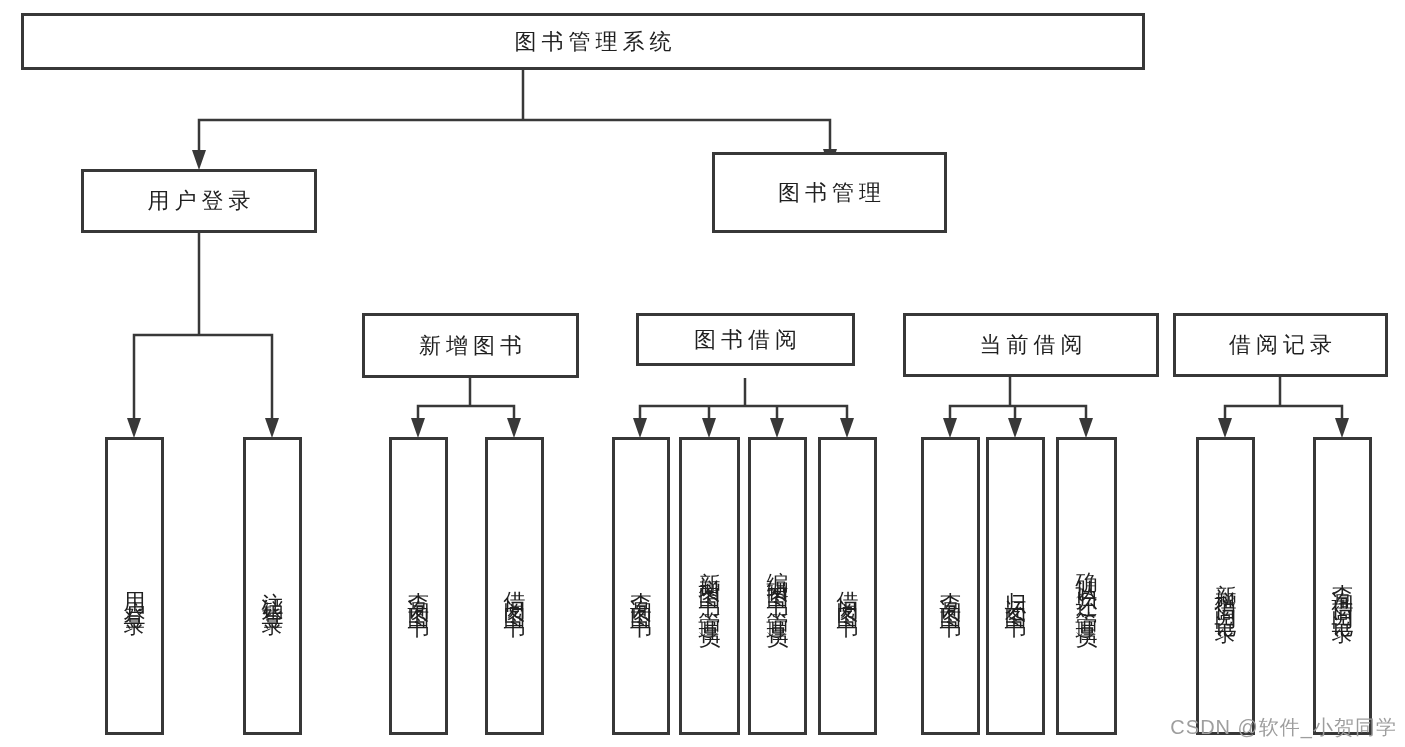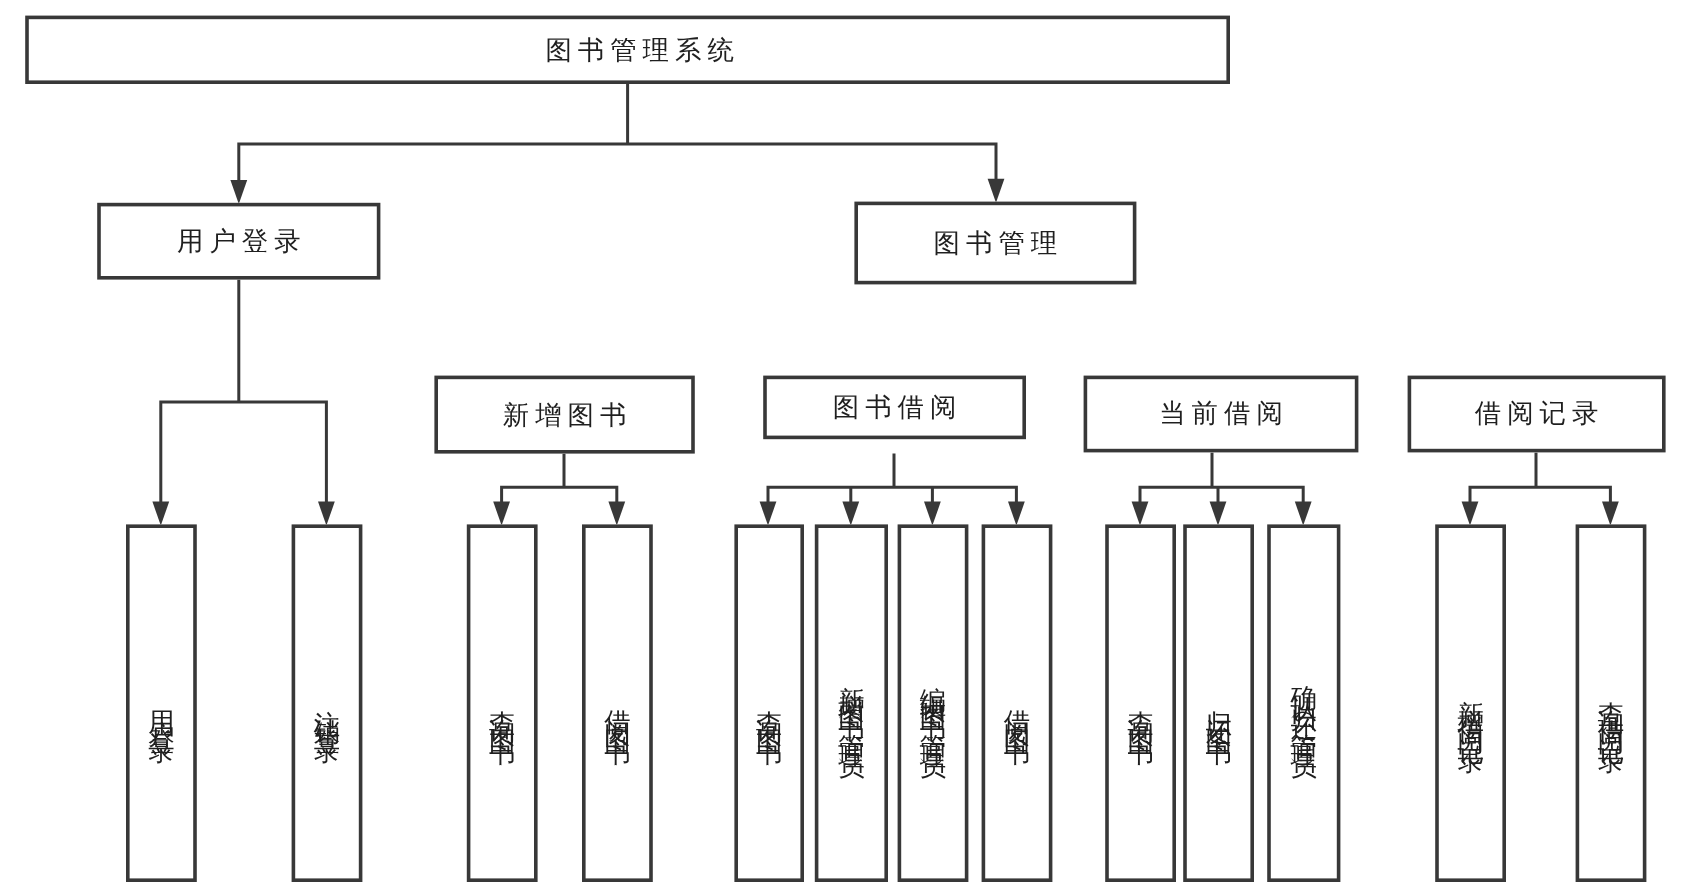--- a/index.html
+++ b/index.html
@@ -71,42 +71,43 @@
       <path d="M770,418 L784,418 L777,438 Z"></path>
       <path d="M840,418 L854,418 L847,438 Z"></path>
       <path d="M943,418 L957,418 L950,438 Z"></path>
       <path d="M1008,418 L1022,418 L1015,438 Z"></path>
       <path d="M1079,418 L1093,418 L1086,438 Z"></path>
       <path d="M1218,418 L1232,418 L1225,438 Z"></path>
       <path d="M1335,418 L1349,418 L1342,438 Z"></path>
     </g>
   </svg>
 
-  <div class="node hnode" style="left:21px;top:13px;width:1004px;height:57px;padding-left:20px;">图书管理系统</div>
+  <div class="node hnode" style="left:21px;top:13px;width:1124px;height:57px;padding-left:20px;">图书管理系统</div>
 
   <div class="node hnode" style="left:81px;top:169px;width:236px;height:64px;">用户登录</div>
-  <div class="node hnode" style="left:712px;top:168px;width:235px;height:69px;">图书管理</div>
+  <div class="node hnode" style="left:712px;top:152px;width:235px;height:81px;">图书管理</div>
 
   <div class="node hnode" style="left:362px;top:313px;width:217px;height:65px;">新增图书</div>
   <div class="node hnode" style="left:636px;top:313px;width:219px;height:53px;">图书借阅</div>
-  <div class="node hnode" style="left:903px;top:313px;width:229px;height:64px;">当前借阅</div>
+  <div class="node hnode" style="left:903px;top:313px;width:256px;height:64px;">当前借阅</div>
   <div class="node hnode" style="left:1173px;top:313px;width:215px;height:64px;">借阅记录</div>
 
   <div class="node vnode" style="left:105px;top:437px;width:59px;height:298px;">用户登录</div>
   <div class="node vnode" style="left:243px;top:437px;width:59px;height:298px;">注销登录</div>
 
   <div class="node vnode" style="left:389px;top:437px;width:59px;height:298px;">查询图书</div>
   <div class="node vnode" style="left:485px;top:437px;width:59px;height:298px;">借阅图书</div>
 
   <div class="node vnode" style="left:612px;top:437px;width:58px;height:298px;">查询图书</div>
   <div class="node vnode" style="left:679px;top:437px;width:61px;height:298px;">新增图书（管理员）</div>
   <div class="node vnode" style="left:748px;top:437px;width:59px;height:298px;">编辑图书（管理员）</div>
   <div class="node vnode" style="left:818px;top:437px;width:59px;height:298px;">借阅图书</div>
 
   <div class="node vnode" style="left:921px;top:437px;width:59px;height:298px;">查询图书</div>
   <div class="node vnode" style="left:986px;top:437px;width:59px;height:298px;">归还图书</div>
   <div class="node vnode" style="left:1056px;top:437px;width:61px;height:298px;">确认归还（管理员）</div>
 
   <div class="node vnode" style="left:1196px;top:437px;width:59px;height:298px;">新增借阅记录</div>
   <div class="node vnode" style="left:1313px;top:437px;width:59px;height:298px;">查询借阅记录</div>
 
+  <div class="watermark">CSDN @软件_小贺同学</div>
 
 </div>
 
 </body></html>

